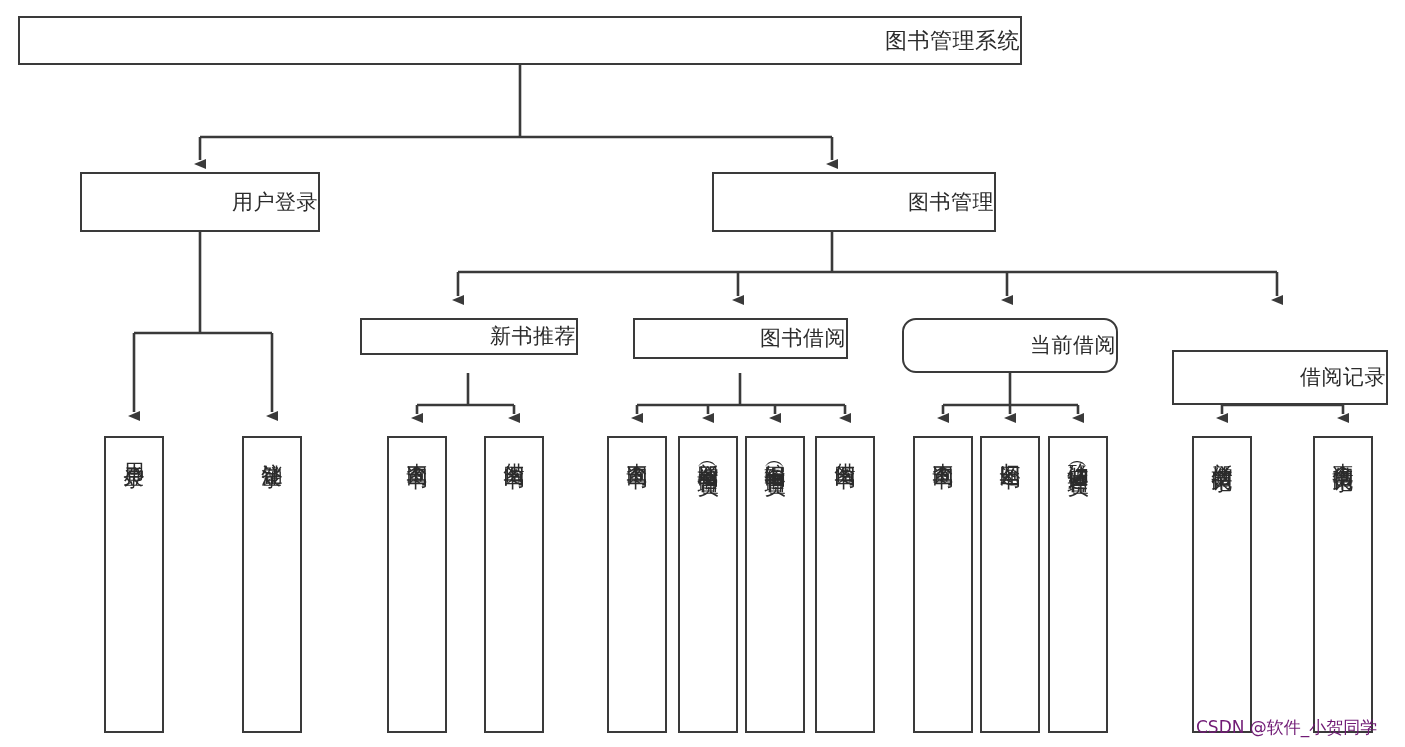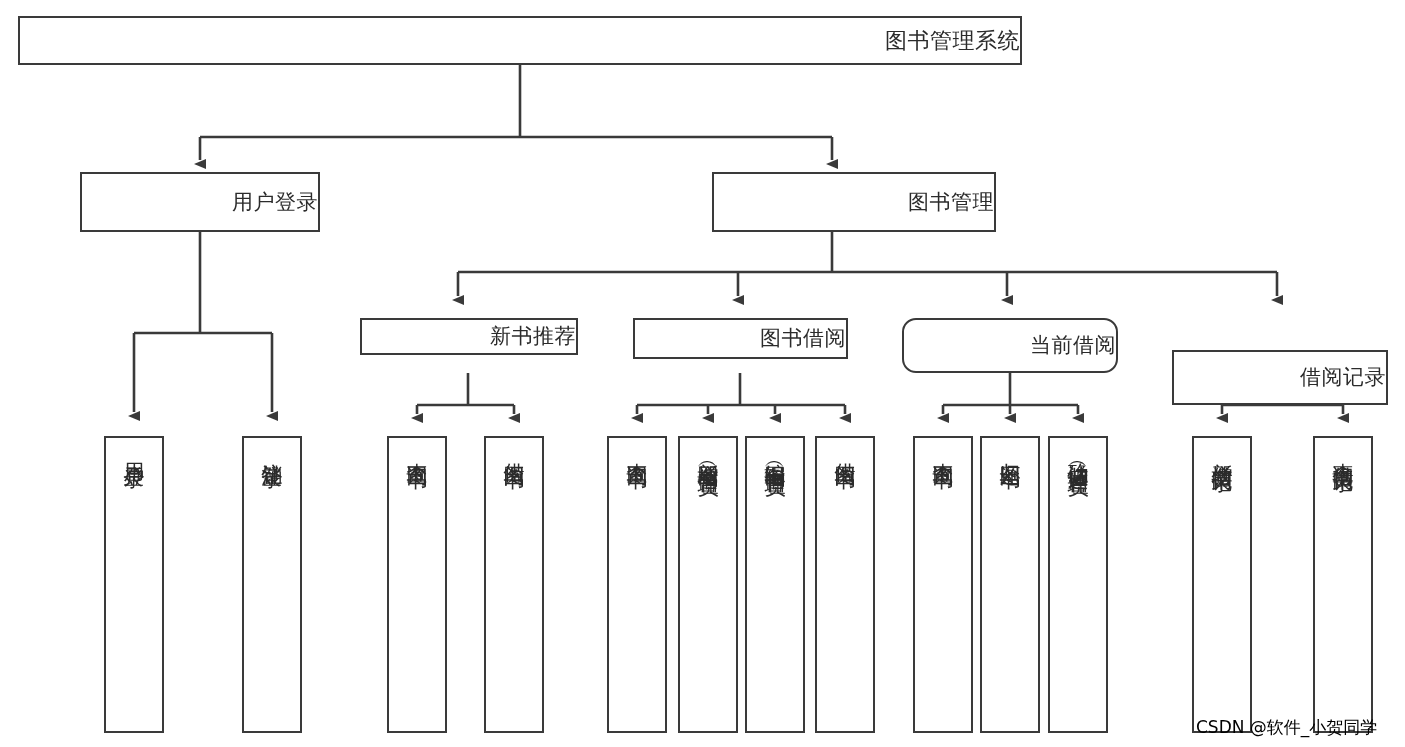--- a/index.html
+++ b/index.html
@@ -57,21 +57,21 @@
   .node.vert .node-label {
     writing-mode: vertical-rl;
     text-orientation: upright;
     font-size: 21px;
     line-height: 1.05;
     letter-spacing: 2px;
     white-space: nowrap;
   }
   .watermark {
     position: absolute;
-    color: #000000;
+    color: #701a75;
     font-size: 17px;
     font-family: "DejaVu Sans", "Liberation Sans", sans-serif;
     white-space: nowrap;
     user-select: none;
   }
 </style>
 </head>
 <body>
 
 <div id="canvas">

